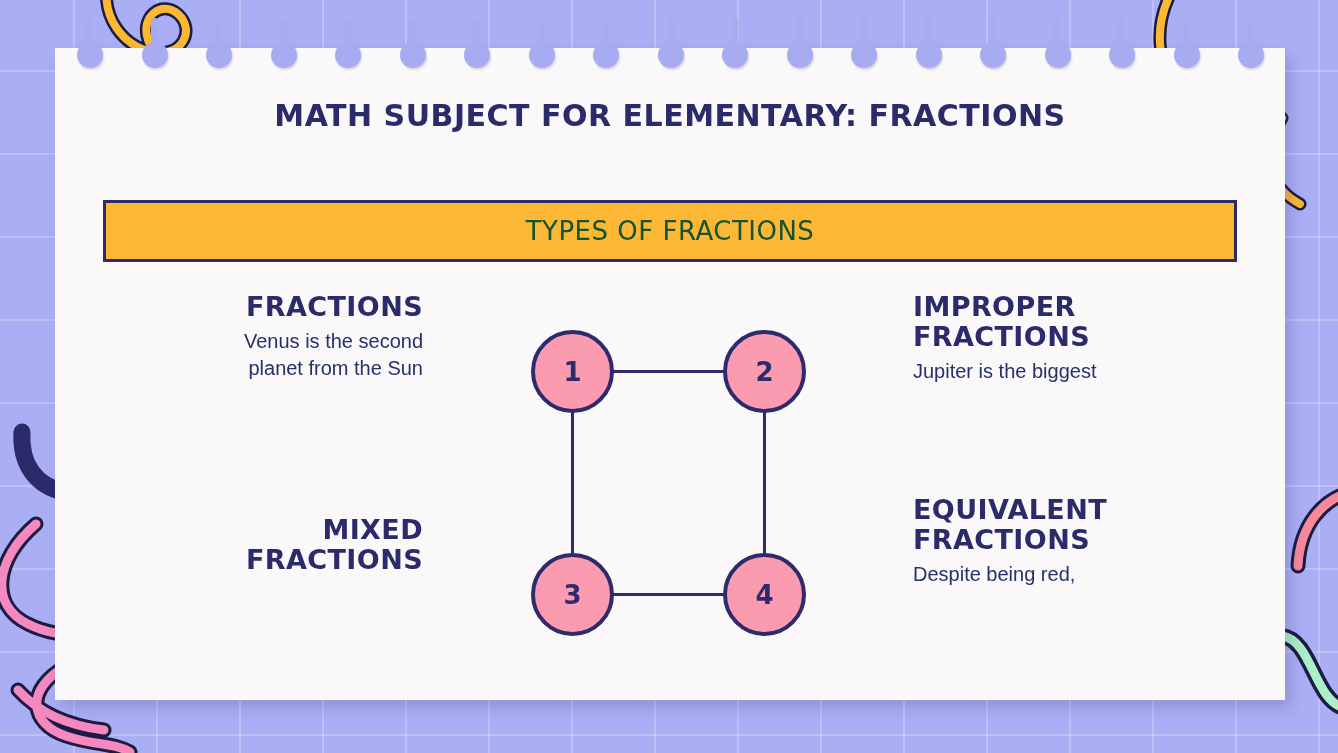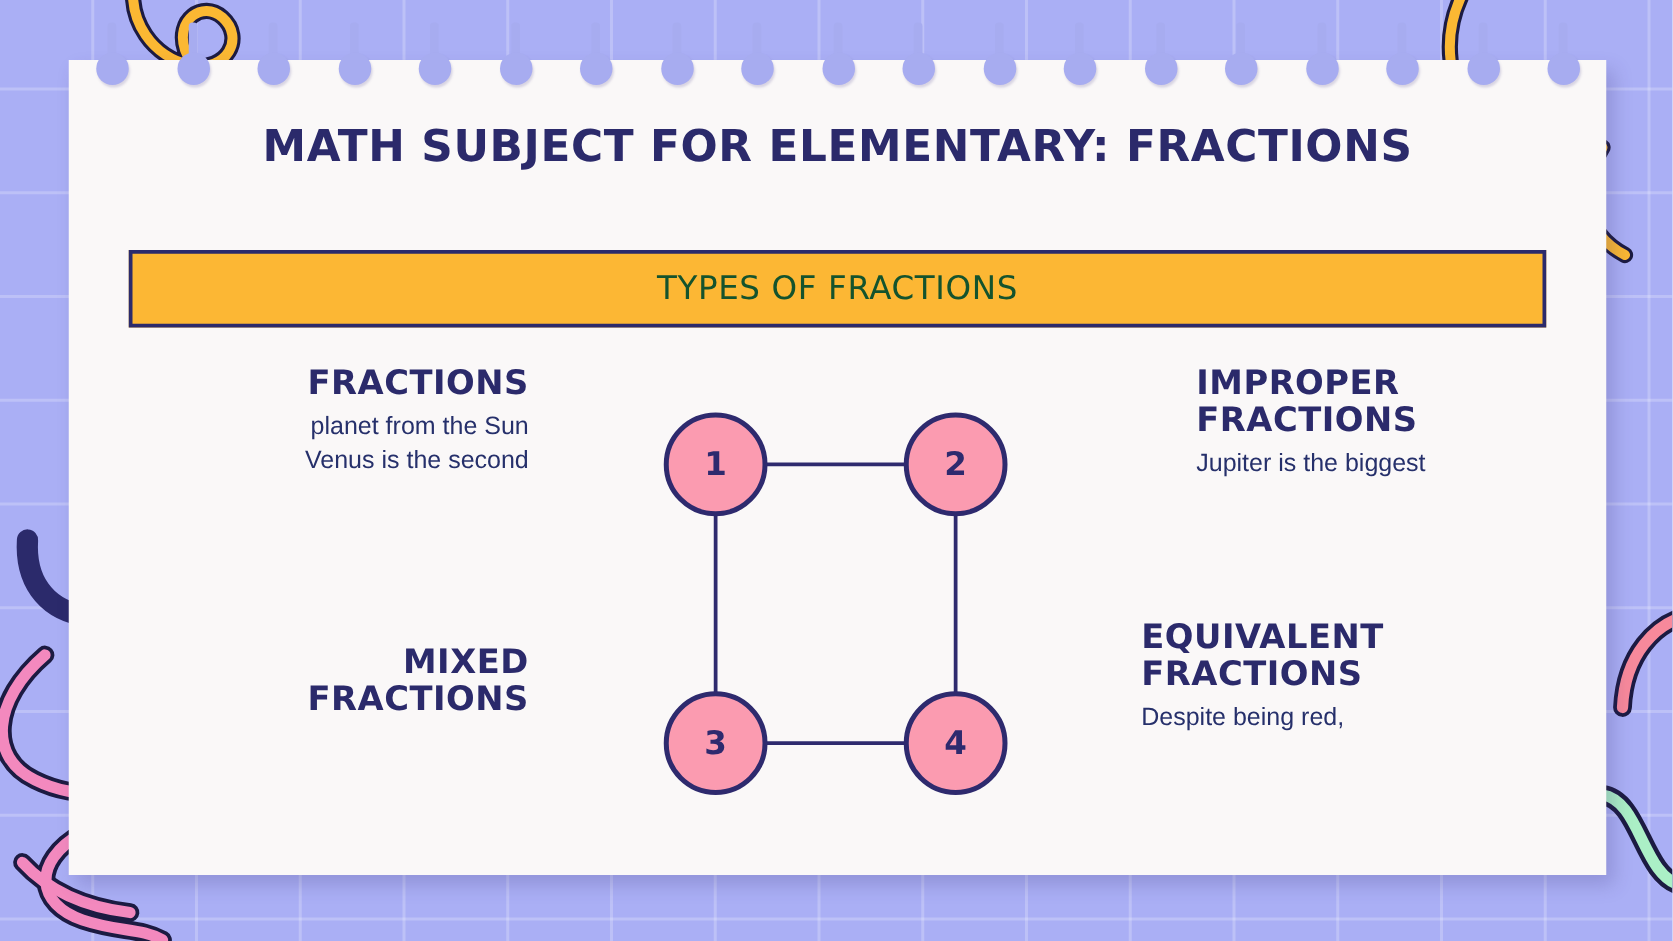--- a/index.html
+++ b/index.html
@@ -45,21 +45,21 @@
     border-radius:50%;
     background:#A7ACF0;
     box-shadow:1px 2px 2px rgba(90,80,150,0.22);
   }
 
   
   #title {
     position:absolute; left:55px; top:98px;
     width:1230px;
     text-align:center;
-    font-size:35px;
+    font-size:30px;
     font-weight:bold;
     letter-spacing:0.5px;
     color:#2B2A6B;
     font-family:"DejaVu Sans", sans-serif;
     white-space:nowrap;
   }
 
   
   #banner {
     position:absolute; left:103px; top:200px;
@@ -84,21 +84,21 @@
   .block .body {
     margin-top:6px;
     font-size:20px; line-height:1.32;
     color:#26306B;
     font-family:"Liberation Sans", sans-serif;
   }
   .block.left  { left:93px;  text-align:right; }
   .block.right { left:913px; text-align:left;  }
   #block-proper     { top:292px; }
   #block-mixed      { top:515px; }
-  #block-improper   { top:292px;margin-left:44px; }
+  #block-improper   { top:292px; }
   #block-equivalent { top:495px; }
 
   
   #diagram { position:absolute; left:495px; top:318px; width:350px; height:340px; }
   .node {
     position:absolute;
     width:83px; height:83px;
     border-radius:50%;
     background:#FB9BB0;
     border:4px solid #2E2A6E;
@@ -258,22 +258,22 @@
 
 <div id="banner">
   <span id="banner-label">TYPES OF FRACTIONS</span>
 </div>
 
 <div class="block left" id="block-proper">
   <div class="heading">
     <div>FRACTIONS</div>
   </div>
   <div class="body">
+    <div>Venus is the second</div>
     <div>planet from the Sun</div>
-    <div>Venus is the second</div>
   </div>
 </div>
 
 <div class="block right" id="block-improper">
   <div class="heading">
     <div>IMPROPER</div>
     <div>FRACTIONS</div>
   </div>
   <div class="body">
     <div>Jupiter is the biggest</div>

